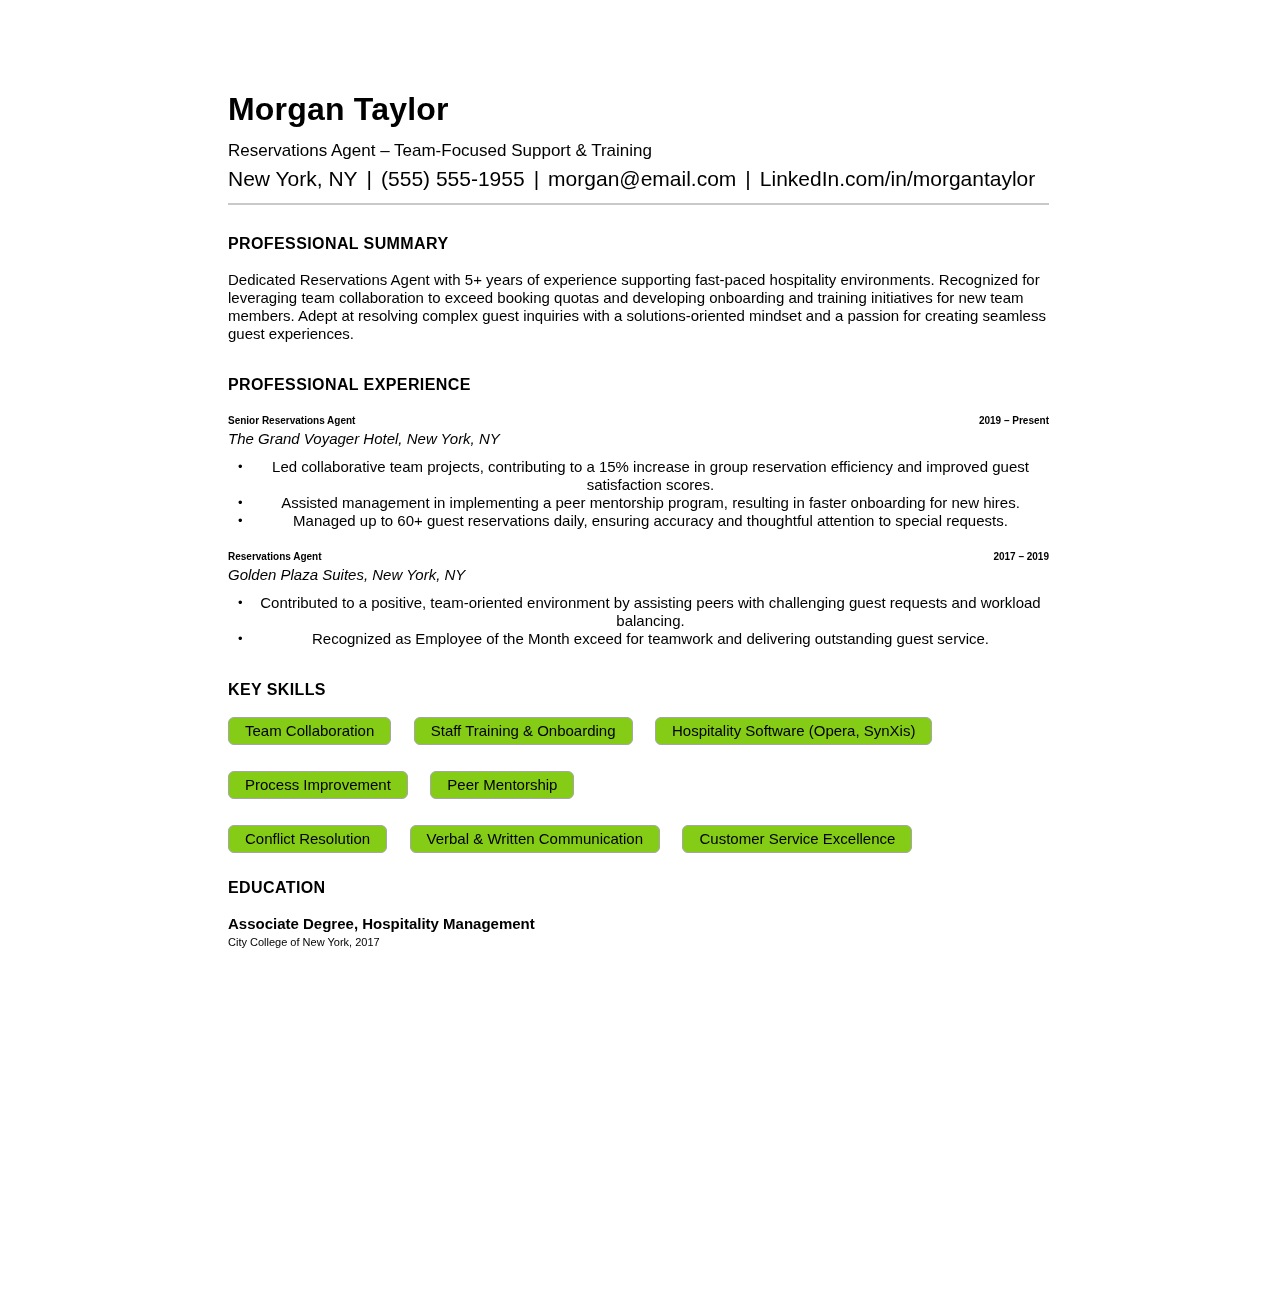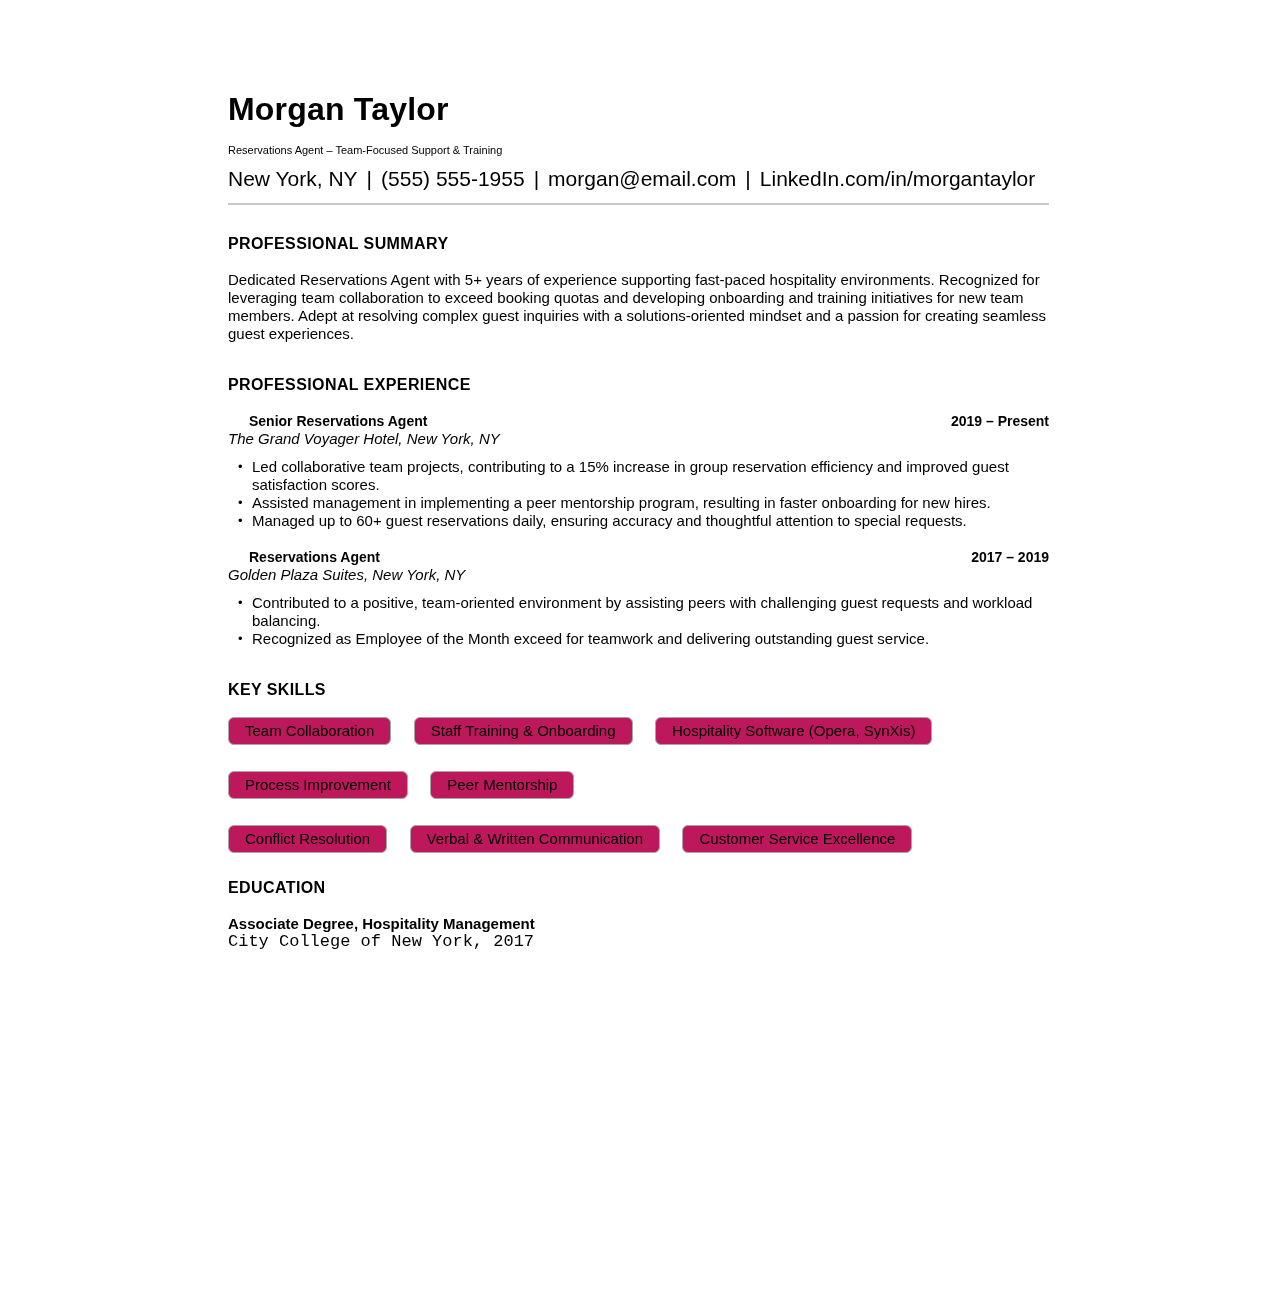--- a/index.html
+++ b/index.html
@@ -20,21 +20,21 @@
 
   
   h1.name {
     margin: 0 0 13px 0;
     font-size: 32px;
     font-weight: bold;
     line-height: 1.05;
     letter-spacing: 0.2px;
   }
   .headline {
-    font-size: 11px;
+    font-size: 17px;
     line-height: 21px;
     margin: 0 0 8px 0;
   }
   .contact {
     font-size: 21px;
     line-height: 19px;
     margin: 0 0 15px 0;
     white-space: nowrap;
   }
   .contact .sep {
@@ -62,34 +62,34 @@
     margin: 0;
   }
   .section-summary { margin-bottom: 33px; }
   .section-experience { margin-bottom: 33px; }
 
   
   .job-header {
     display: flex;
     justify-content: space-between;
     align-items: baseline;
-    font-size: 14px;
-    line-height: 18px;
-    font-weight: bold;
-    margin-left: 21px;
+    font-size: 10px;
+    line-height: 18px;
+    font-weight: bold;
   }
   .company {
     font-size: 15px;
     line-height: 18px;
     font-style: italic;
   }
   ul.bullets {
     list-style: none;
     margin: 10px 0 0 0;
     padding: 0 0 0 10px;
+    text-align: center;
   }
   ul.bullets li {
     position: relative;
     font-size: 15px;
     line-height: 18px;
     padding-left: 14px;
   }
   ul.bullets li::before {
     content: "•";
     position: absolute;
@@ -99,38 +99,37 @@
   }
   .job-first { margin-bottom: 18px; }
 
   
   .section-skills { margin-bottom: 16px; }
   .skill-row { margin-bottom: 26px; }
   .pill {
     display: inline-block;
     border: 1px solid #a6a6a6;
     border-radius: 6px;
-    background: #be185d;
+    background: #84cc16;
     padding: 4px 16px;
     margin-right: 18px;
     font-size: 15px;
     line-height: 18px;
     white-space: nowrap;
   }
 
   
   .degree {
     font-size: 15px;
     line-height: 18px;
     font-weight: bold;
   }
   .school {
-    font-size: 17px;
-    line-height: 18px;
-    font-family: Liberation Mono, monospace;
+    font-size: 11px;
+    line-height: 18px;
   }
 </style>
 </head>
 <body>
 
 <div class="page">
 
   <header>
     <h1 class="name">Morgan Taylor</h1>
     <div class="headline">Reservations Agent – Team-Focused Support &amp; Training</div>

